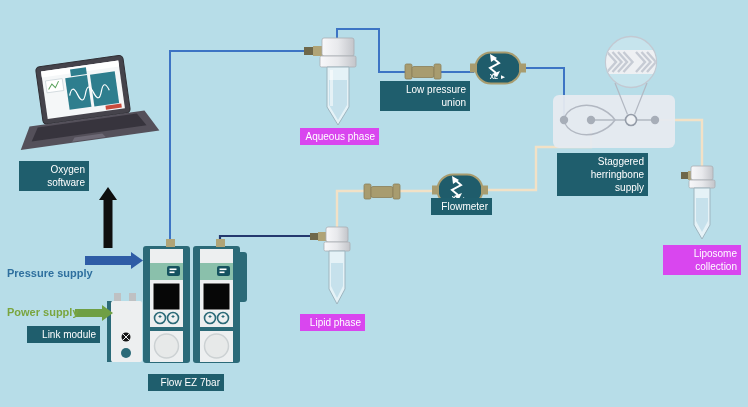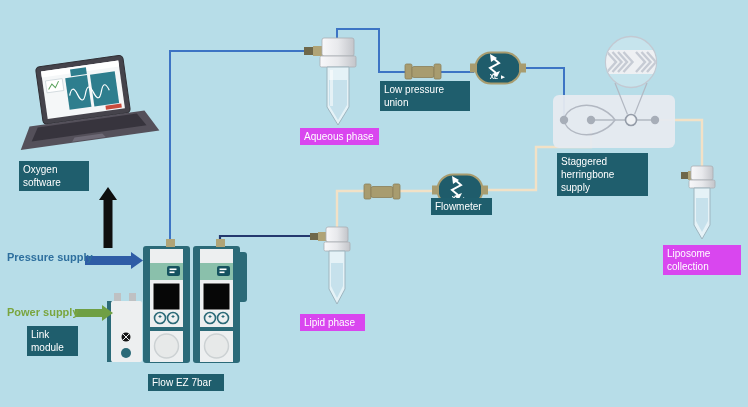--- a/index.html
+++ b/index.html
@@ -1,19 +1,19 @@
 <!DOCTYPE html>
 <html><head>
 <meta charset="utf-8">
 <style>
   html,body{margin:0;padding:0;background:#dfeef4}
   .canvas{position:relative;width:748px;height:407px;background:#b7dde8;overflow:hidden;
           font-family:"Liberation Sans",sans-serif}
   .canvas svg{position:absolute;left:0;top:0}
-  .badge{position:absolute;color:#fff;font-size:10px;line-height:1.3;text-align:left;
+  .badge{position:absolute;color:#fff;font-size:10px;line-height:1.3;text-align:right;
          padding:2px 4px;box-sizing:border-box}
   .badge.dark{background:#1f5e6d}
   .badge.light{background:#d946ef}
   .supply-label{position:absolute;font-size:11px;font-weight:bold;white-space:nowrap}
   .supply-label.pressure{color:#2e6f9e}
   .supply-label.power{color:#7aa53e}
 </style>
 </head>
 <body>
 
@@ -179,23 +179,23 @@
     <rect x="81" y="17" width="25" height="32" fill="#2e7e8e"></rect>
     <path d="M58,35 q4,-12 8,0 t8,0 t8,0 t8,0 t8,0" stroke="#ffffff" stroke-width="1.2" fill="none"></path>
     <rect x="92" y="50" width="16" height="4" fill="#c84b3c"></rect>
     <polygon points="14,60 130,60 142,82 2,82" fill="#54505a"></polygon>
     <polygon points="22,62 122,62 130,75 14,75" fill="#37343d"></polygon>
     <polygon points="57,77 85,77 88,81 54,81" fill="#6e6a76"></polygon>
   </g>
 </svg>
 
 <div class="badge dark" style="left:19px;top:161px;width:70px">Oxygen software</div>
-<div class="supply-label pressure" style="left:7px;top:251px">Pressure supply</div>
+<div class="supply-label pressure" style="left:7px;top:267px">Pressure supply</div>
 <div class="supply-label power" style="left:7px;top:306px">Power supply</div>
-<div class="badge dark" style="left:27px;top:326px;width:51px">Link module</div>
+<div class="badge dark" style="left:27px;top:326px;width:73px">Link module</div>
 <div class="badge dark" style="left:148px;top:374px;width:76px">Flow EZ 7bar</div>
 <div class="badge light" style="left:300px;top:128px;width:79px">Aqueous phase</div>
 <div class="badge dark" style="left:380px;top:81px;width:90px">Low pressure union</div>
 <div class="badge dark" style="left:431px;top:198px;width:61px">Flowmeter</div>
 <div class="badge dark" style="left:557px;top:153px;width:91px">Staggered herringbone supply</div>
 <div class="badge light" style="left:300px;top:314px;width:65px">Lipid phase</div>
 <div class="badge light" style="left:663px;top:245px;width:78px">Liposome collection</div>
 
 </div>
 

